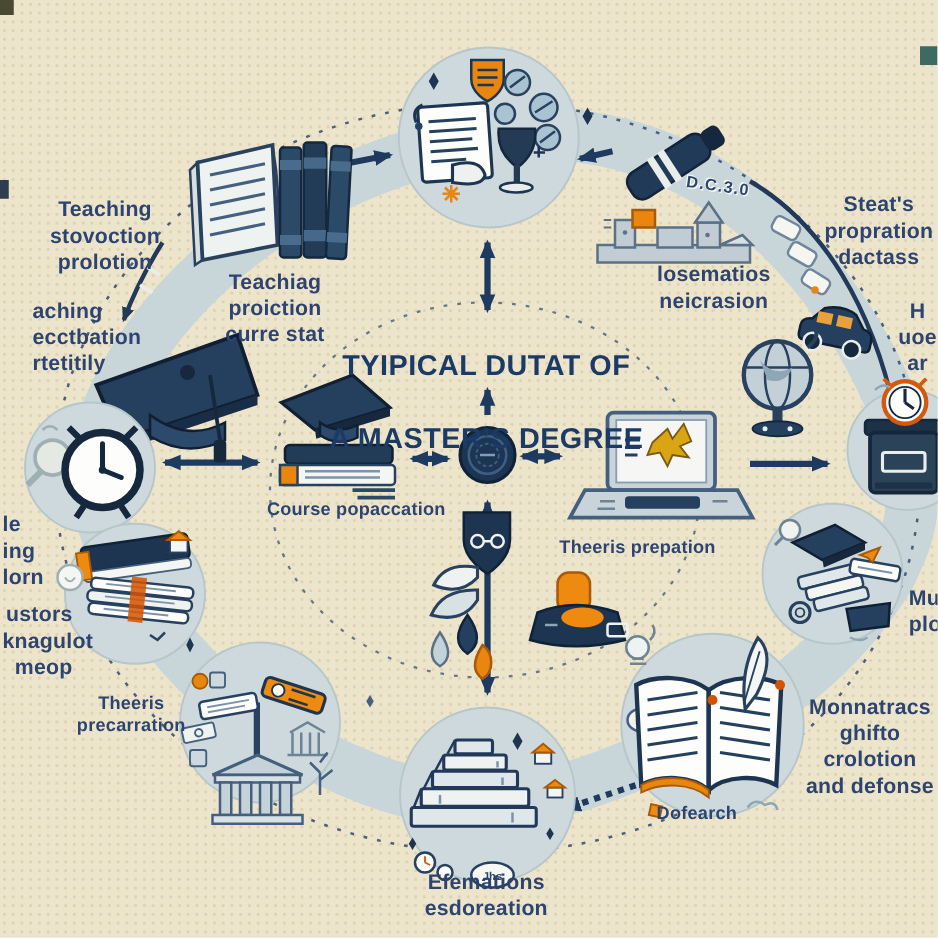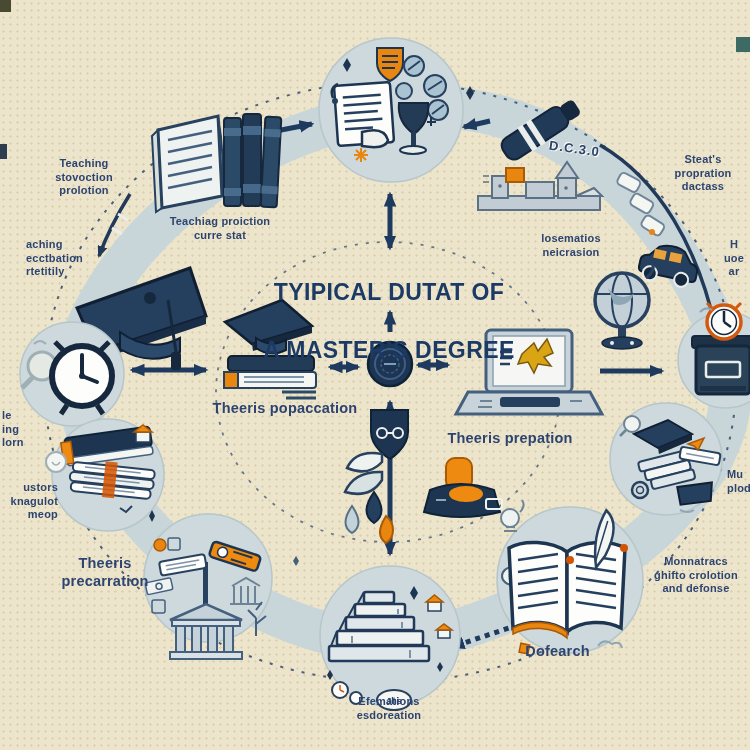--- a/index.html
+++ b/index.html
@@ -10,21 +10,21 @@
     background-size:7px 7px;
     font-family:"Liberation Sans", sans-serif;
   }
   .stage svg{position:absolute;left:0;top:0;}
   .node{fill:#cdd9dc;stroke:#b6c6ca;stroke-width:1.5;}
   .arr{stroke:#1e3a5f;stroke-width:5;fill:none;}
   .arr3{stroke:#22395a;stroke-width:3.5;fill:none;}
   .coin{fill:#a9c3d3;stroke:#27415f;stroke-width:2;}
   .coinl{stroke:#27415f;stroke-width:2;fill:none;}
   .lbl{
-    position:absolute;color:#2e4470;font-weight:bold;font-size:11px;
+    position:absolute;color:#2e4470;font-weight:bold;font-size:17px;
     line-height:1.24;white-space:pre-line;text-align:center;letter-spacing:.2px;
   }
   .lbl.left{text-align:left;}
   .lbl.lg{font-size:14.5px;}
   .title{
     position:absolute;left:228px;top:249px;width:322px;text-align:center;
     color:#1c3a66;font-weight:800;font-size:23px;line-height:1.26;letter-spacing:.4px;
     white-space:pre-line;
   }
   .badge{
@@ -418,34 +418,34 @@
 stovoction
 prolotion</div>
 
 <div class="lbl" style="left:146px;top:215px;width:148px;">Teachiag proiction
 curre stat</div>
 
 <div class="lbl left" style="left:2px;top:238px;width:70px;margin-left:24px;">aching
 ecctbation
 rtetitily</div>
 
-<div class="lbl" style="left:506px;top:232px;width:130px;">losematios
+<div class="lbl" style="left:506px;top:209px;width:130px;">losematios
 neicrasion</div>
 
 <div class="lbl" style="left:648px;top:153px;width:110px;">Steat's
 propration
 dactass</div>
 
 <div class="lbl left" style="left:718px;top:238px;width:32px;text-align:center;">H
 uoe
 ar</div>
 
 <div class="badge">D.C.3.0</div>
 
-<div class="lbl lg" style="left:210px;top:400px;width:150px;">Theeris popaccation</div>
+<div class="lbl lg" style="left:210px;top:400px;width:150px;">Course popaccation</div>
 
 <div class="lbl lg" style="left:440px;top:430px;width:140px;">Theeris prepation</div>
 
 <div class="lbl left" style="left:2px;top:398px;width:40px;margin-top:11px;">le
 ing
 lorn</div>
 
 <div class="lbl left" style="left:2px;top:481px;width:56px;text-align:right;">ustors
 knagulot
 meop</div>

